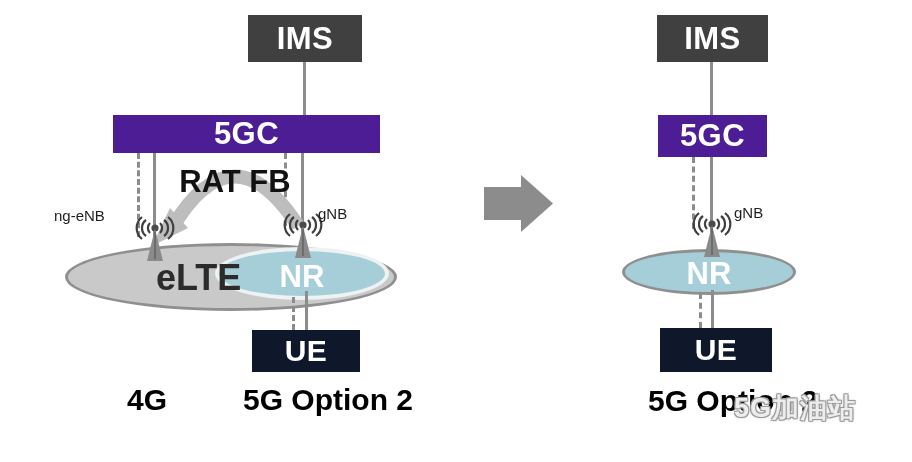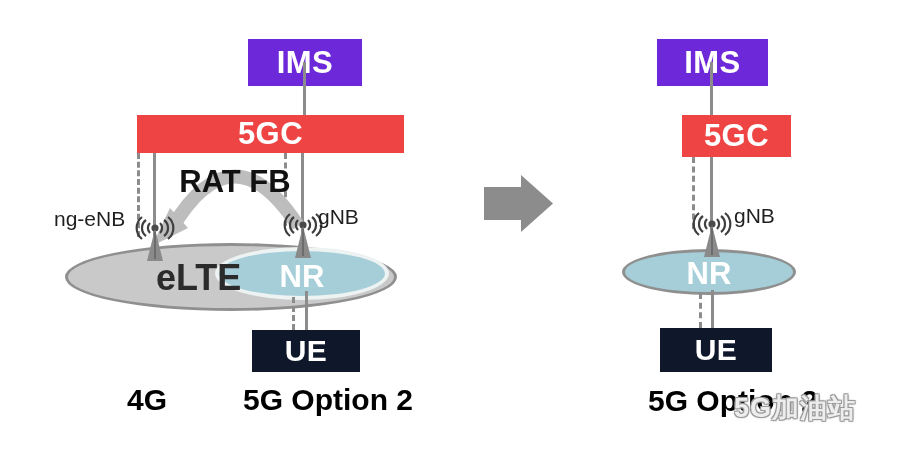--- a/index.html
+++ b/index.html
@@ -4,31 +4,31 @@
 <style>
   html,body{margin:0;padding:0;background:#fff;}
   #canvas{
     position:relative;width:912px;height:462px;background:#ffffff;overflow:hidden;
     font-family:"Liberation Sans",sans-serif;
   }
   .box{
     position:absolute;display:flex;align-items:center;justify-content:center;
     color:#ffffff;font-weight:bold;letter-spacing:.5px;
   }
-  .box-green{background:#6d28d9;margin-top:24px;}
-  .box-teal{background:#ef4444;margin-left:24px;}
+  .box-green{background:#404040;}
+  .box-teal{background:#4c1d95;}
   .box-gray{background:#0f172a;}
   .vline{position:absolute;width:3px;background:#8c8c8c;}
   .vdash{position:absolute;width:0;border-left:3px dashed #8c8c8c;}
   .ellipse{position:absolute;border-radius:50%;box-sizing:border-box;}
   .ellipse-elte{background:#c9c9c9;border:3px solid #8f8f8f;}
   .ellipse-nr-left{background:#a5ced8;border:4px solid #edf2f3;}
   .ellipse-nr-right{background:#a5ced8;border:3px solid #8f8f8f;}
   .lbl{position:absolute;color:#1f1f1f;}
-  .lbl-node{font-size:21px;}
+  .lbl-node{font-size:15px;}
   .lbl-ellipse{font-weight:bold;}
   .caption{position:absolute;font-weight:bold;font-size:30px;color:#000000;text-align:center;}
   .nr-text{position:absolute;color:#ffffff;font-weight:bold;font-size:31px;text-align:center;width:100%;}
   .ratfb{position:absolute;font-weight:bold;font-size:31px;color:#111;text-align:center;}
   .watermark{
     position:absolute;font-weight:bold;font-size:27px;letter-spacing:1px;
     color:rgba(255,255,255,0.82);
     text-shadow:1px 1px 0 #9a9a9a,-1px -1px 0 #9a9a9a,1px -1px 0 #9a9a9a,-1px 1px 0 #9a9a9a,0 0 3px #8a8a8a;
   }
   svg{position:absolute;overflow:visible;}

